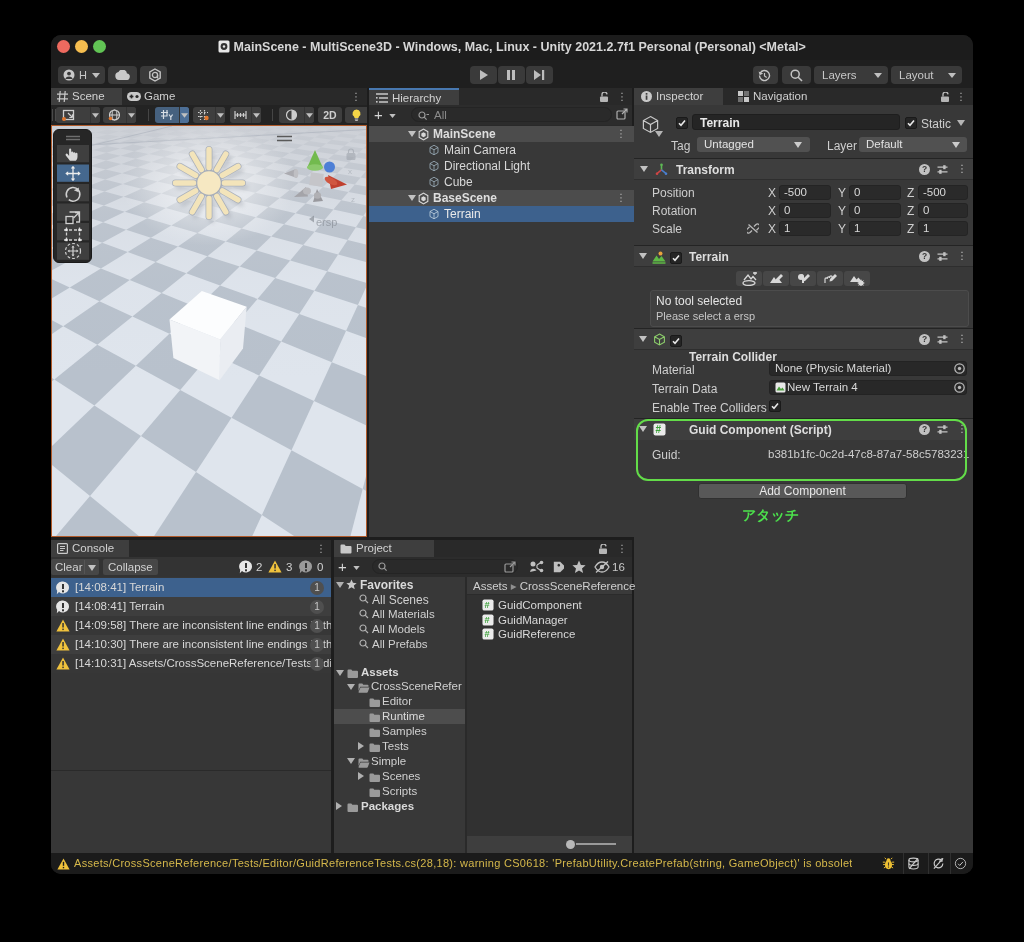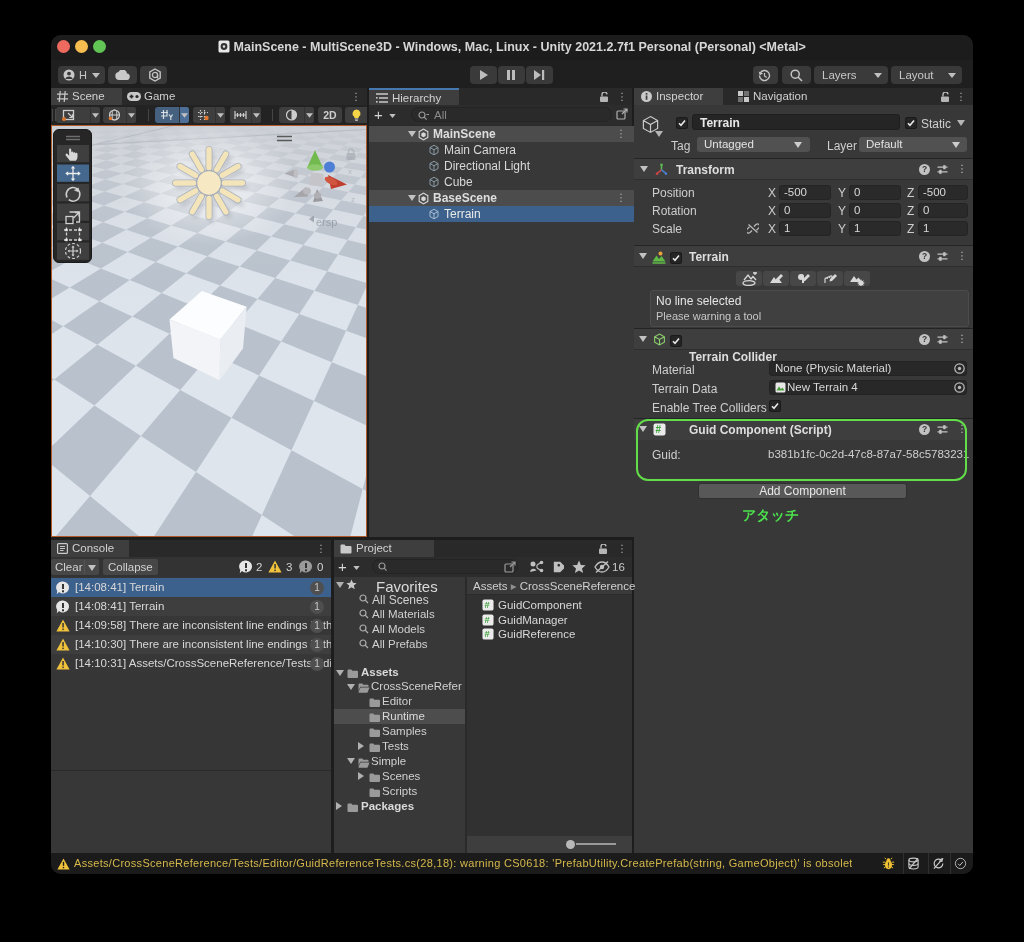--- a/index.html
+++ b/index.html
@@ -757,22 +757,22 @@
           <path d="M3 11 v-4 a1.2 1.2 0 0 1 2.4 0 m0 -1 a1.2 1.2 0 0 1 2.4 0 m0 -1 a1.2 1.2 0 0 1 2.4 0 v3" stroke="#d8d8d8" fill="none" stroke-width="1.2"></path>
           <path d="M13 2 l2 2 -5 5 -2.5 0.5 0.5 -2.5 z" fill="#d8d8d8"></path>
         </svg>
         <div class="a" style="left:210px;top:166px;width:26px;height:15px;background:#474747;border-radius:3px"></div>
         <svg class="a" style="left:215px;top:167px" width="16" height="14" viewBox="0 0 16 14">
           <path d="M1 10 l4-6 2.5 3.5 2-2 3.5 4.5 z" fill="#d8d8d8"></path>
           <circle cx="12" cy="11" r="2.6" fill="#d8d8d8"></circle>
           <path d="M12 7.6 v6.8 M8.6 11 h6.8 M9.6 8.6 l4.8 4.8 M14.4 8.6 l-4.8 4.8" stroke="#d8d8d8" stroke-width="1"></path>
         </svg>
         <div class="a" style="left:16px;top:185px;width:319px;height:37px;background:#404040;border:1px solid #4c4c4c;border-radius:3px"></div>
-        <span class="a" style="left:22px;top:189px;font-size:12px;color:#e4e4e4">No line selected</span>
-        <span class="a" style="left:22px;top:205px;font-size:11px;color:#c6c6c6">Please warning a tool</span>
+        <span class="a" style="left:22px;top:189px;font-size:12px;color:#e4e4e4">No tool selected</span>
+        <span class="a" style="left:22px;top:205px;font-size:11px;color:#c6c6c6">Please select a ersp</span>
         <div class="a" style="left:0;top:223px;width:339px;height:1px;background:#242424"></div>
         <div class="a" style="left:0;top:224px;width:339px;height:21px;background:#3e3e3e;border-bottom:1px solid #2e2e2e"></div>
         <svg class="a" style="left:5px;top:231px" width="8" height="6" viewBox="0 0 8 6">
           <path d="M0 0h8L4 6z" fill="#c2c2c2"></path>
         </svg>
         <svg class="a" style="left:19px;top:228px" width="13" height="13" viewBox="0 0 24 24">
           <path fill="none" stroke="#8ed06c" stroke-width="2" d="M12 2 L21 7 V17 L12 22 L3 17 V7 Z M3 7 L12 12 L21 7 M12 12 V22"></path>
         </svg>
         <div class="a" style="left:36px;top:230px;width:12px;height:12px;background:#252525;border:1px solid #1a1a1a;border-radius:2px"></div>
         <svg class="a" style="left:38px;top:232px" width="8" height="8" viewBox="0 0 8 8">
@@ -973,21 +973,21 @@
         <path d="M2 11.5 L14 0.5" stroke="#c0c0c0" stroke-width="1.3"></path>
       </svg>
       <span class="a" style="left:278px;top:21px;font-size:11.5px;color:#c8c8c8">16</span>
       <div class="a" style="left:0;top:37px;width:131px;height:276px;background:#383838;overflow:hidden"></div>
       <svg class="a" style="left:2px;top:42px" width="8" height="6" viewBox="0 0 8 6">
         <path d="M0 0h8L4 6z" fill="#b0b0b0"></path>
       </svg>
       <svg class="a" style="left:12px;top:39px" width="11" height="11" viewBox="0 0 14 14">
         <path d="M7 0.5 L8.9 4.9 L13.6 5.3 L10 8.4 L11.1 13 L7 10.5 L2.9 13 L4 8.4 L0.4 5.3 L5.1 4.9 Z" fill="#c8c8c8"></path>
       </svg>
-      <span class="a" style="left:42px;top:38px;font-size:15px;font-weight:normal;color:#dadada">Favorites</span>
+      <span class="a" style="left:26px;top:38px;font-size:12px;font-weight:bold;color:#dadada">Favorites</span>
       <svg class="a" style="left:25px;top:54px" width="10" height="10" viewBox="0 0 10 10">
         <circle cx="4" cy="4" r="3" fill="none" stroke="#b0b0b0" stroke-width="1.2"></circle>
         <path d="M6.2 6.2 L9 9" stroke="#b0b0b0" stroke-width="1.2"></path>
       </svg>
       <span class="a" style="left:38px;top:53px;font-size:12px;color:#d0d0d0">All Scenes</span>
       <svg class="a" style="left:25px;top:69px" width="10" height="10" viewBox="0 0 10 10">
         <circle cx="4" cy="4" r="3" fill="none" stroke="#b0b0b0" stroke-width="1.2"></circle>
         <path d="M6.2 6.2 L9 9" stroke="#b0b0b0" stroke-width="1.2"></path>
       </svg>
       <span class="a" style="left:38px;top:68px;font-size:11.5px;color:#d0d0d0">All Materials</span>

